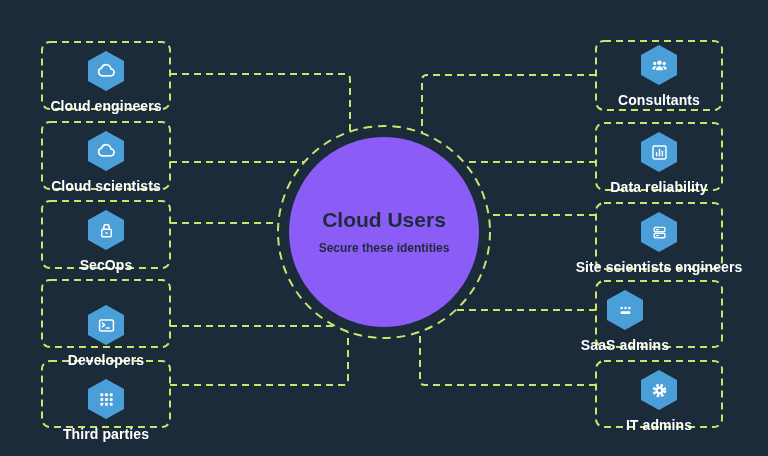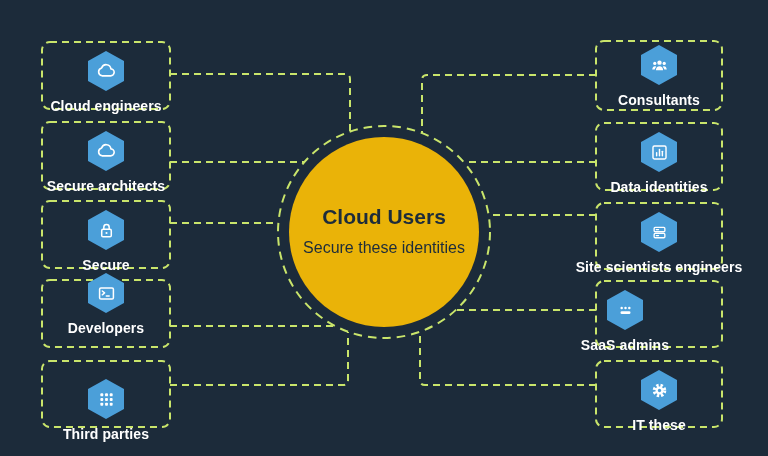--- a/index.html
+++ b/index.html
@@ -20,26 +20,26 @@
     clip-path:polygon(50% 0%,100% 25%,100% 75%,50% 100%,0% 75%,0% 25%);
     display:flex;align-items:center;justify-content:center;
   }
   .hex svg{width:23px;height:23px;display:block;}
   .box-label{
     margin-top:7px;color:#ffffff;font-size:14px;font-weight:700;
     white-space:nowrap;letter-spacing:.1px;text-align:left;
   }
   .center-circle{
     position:absolute;left:289px;top:137px;width:190px;height:190px;
-    border-radius:50%;background:#eab308;
+    border-radius:50%;background:#8b5cf6;
     display:flex;flex-direction:column;align-items:center;justify-content:center;
     text-align:center;color:#1d2c3b;
   }
   .center-title{font-size:21px;font-weight:700;margin-bottom:7px;}
-  .center-sub{font-size:16px;font-weight:400;line-height:1.5;}
+  .center-sub{font-size:12px;font-weight:700;line-height:1.5;}
 </style>
 </head>
 <body>
 
 <svg id="wiring" viewBox="0 0 768 456">
   <g fill="none" stroke="#c9e56b" stroke-width="2">
 
     <rect x="42" y="42" width="128" height="67" rx="8" stroke-dasharray="7 5"></rect>
     <rect x="42" y="122" width="128" height="67" rx="8" stroke-dasharray="7 5"></rect>
     <rect x="42" y="201" width="128" height="67" rx="8" stroke-dasharray="7 5"></rect>
@@ -83,35 +83,35 @@
   </div>
   <div class="box-label">Cloud engineers</div>
 </div>
 
 <div class="user-box" style="left:42px;top:122px">
   <div class="hex">
     <svg viewBox="0 0 24 24">
         <path d="M7.3 16.5h8.9a3.6 3.6 0 0 0 .4-7.2 5 5 0 0 0-9.7-1 4.2 4.2 0 0 0 .4 8.2z" fill="none" stroke="#fff" stroke-width="1.7" stroke-linejoin="round"></path>
       </svg>
   </div>
-  <div class="box-label">Secure architects</div>
+  <div class="box-label">Cloud scientists</div>
 </div>
 
 <div class="user-box" style="left:42px;top:201px">
   <div class="hex">
     <svg viewBox="0 0 24 24">
       <rect x="7" y="10.8" width="10" height="7.7" rx="1.4" fill="none" stroke="#fff" stroke-width="1.6"></rect>
       <path d="M9.2 10.8V8.6a2.8 2.8 0 0 1 5.6 0v2.2" fill="none" stroke="#fff" stroke-width="1.6"></path>
       <circle cx="12" cy="14.6" r="1.1" fill="#fff"></circle>
     </svg>
   </div>
-  <div class="box-label">Secure</div>
+  <div class="box-label">SecOps</div>
 </div>
 
-<div class="user-box" style="left:42px;top:264px">
+<div class="user-box" style="left:42px;top:296px">
   <div class="hex">
     <svg viewBox="0 0 24 24">
       <rect x="4.8" y="6.2" width="14.4" height="11.6" rx="1.4" fill="none" stroke="#fff" stroke-width="1.6"></rect>
       <path d="M7.6 9.4l2.4 2-2.4 2" fill="none" stroke="#fff" stroke-width="1.5" stroke-linecap="round" stroke-linejoin="round"></path>
       <path d="M11.8 14.6h3" fill="none" stroke="#fff" stroke-width="1.5" stroke-linecap="round"></path>
     </svg>
   </div>
   <div class="box-label">Developers</div>
 </div>
 
@@ -148,21 +148,21 @@
 
 <div class="user-box" style="left:595px;top:123px">
   <div class="hex">
     <svg viewBox="0 0 24 24">
       <rect x="5.2" y="5.2" width="13.6" height="13.6" rx="1.5" fill="none" stroke="#fff" stroke-width="1.5"></rect>
       <path d="M9 15.4v-3.1" stroke="#fff" stroke-width="1.5" stroke-linecap="round"></path>
       <path d="M12 15.4V8.8" stroke="#fff" stroke-width="1.5" stroke-linecap="round"></path>
       <path d="M15 15.4v-4.6" stroke="#fff" stroke-width="1.5" stroke-linecap="round"></path>
     </svg>
   </div>
-  <div class="box-label">Data identities</div>
+  <div class="box-label">Data reliability</div>
 </div>
 
 <div class="user-box" style="left:595px;top:203px">
   <div class="hex">
     <svg viewBox="0 0 24 24">
       <rect x="6.4" y="6.6" width="11.2" height="4.6" rx="1.1" fill="none" stroke="#fff" stroke-width="1.4"></rect>
       <rect x="6.4" y="12.9" width="11.2" height="4.6" rx="1.1" fill="none" stroke="#fff" stroke-width="1.4"></rect>
       <path d="M8.6 8.9h2.4" stroke="#fff" stroke-width="1.3" stroke-linecap="round"></path>
       <path d="M8.6 15.2h2.4" stroke="#fff" stroke-width="1.3" stroke-linecap="round"></path>
     </svg>
@@ -183,14 +183,14 @@
 </div>
 
 <div class="user-box" style="left:595px;top:361px">
   <div class="hex">
     <svg viewBox="0 0 24 24">
       <circle cx="12" cy="12" r="5.4" fill="none" stroke="#fff" stroke-width="3.4" stroke-dasharray="2.4 1.9"></circle>
       <circle cx="12" cy="12" r="4.1" fill="#fff"></circle>
       <circle cx="12" cy="12" r="1.7" fill="#4b9fd9"></circle>
     </svg>
   </div>
-  <div class="box-label">IT these</div>
+  <div class="box-label">IT admins</div>
 </div>
 
 </body></html>

